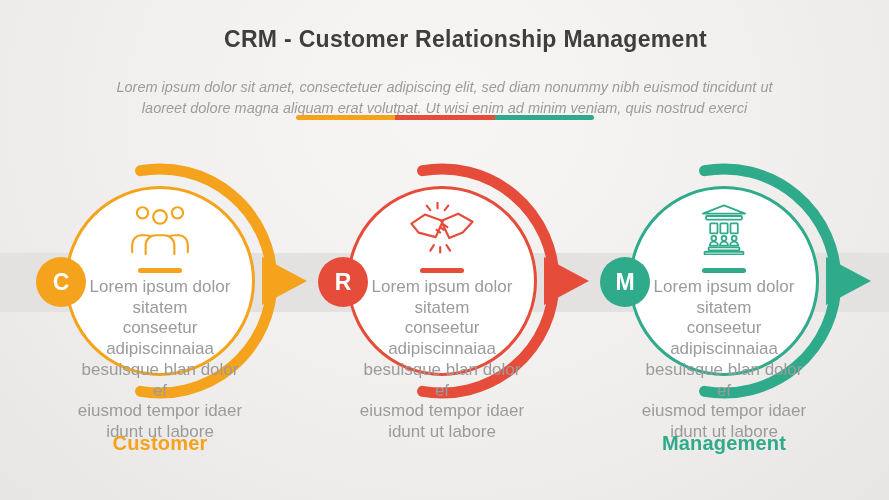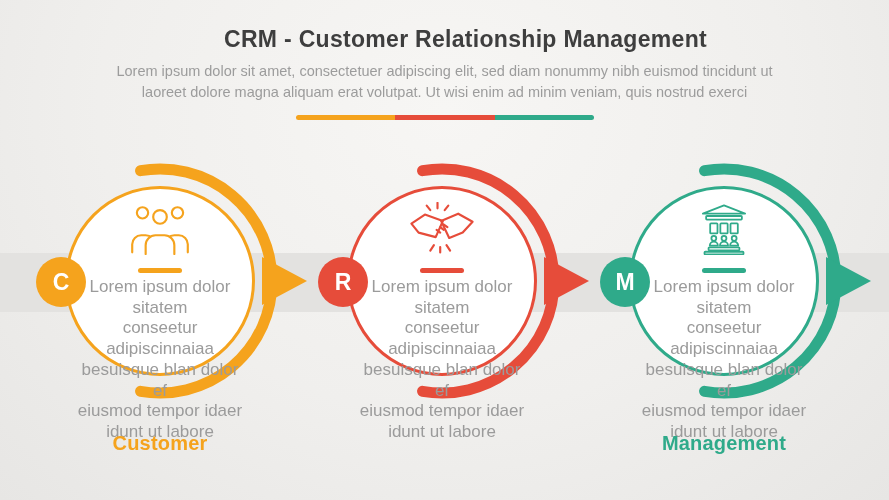--- a/index.html
+++ b/index.html
@@ -13,22 +13,23 @@
     background: radial-gradient(ellipse at 50% 22%, #f7f6f4 0%, #f0efed 55%, #e7e6e4 100%);
     overflow:hidden;
   }
 
   
   .header { position:absolute; top:26px; left:0; width:889px; text-align:center; }
   .title {
     font-size:23px; font-weight:700; color:#3e3e3e; letter-spacing:.3px;padding-left:42px;
   }
   .subtitle {
-    margin-top:8px; font-size:14.5px; line-height:1.42; color:#9c9c9c;
+    margin-top:24px; font-size:14.5px; line-height:1.42; color:#9c9c9c;
     white-space:pre-line;
+    font-style:italic;
   }
   .hdr-divider {
     position:absolute; top:115px; left:296px; width:298px; height:4.5px;
     display:flex;
   }
   .hdr-divider .seg { flex:1; background:var(--c); }
   .hdr-divider .seg:first-child { border-radius:3px 0 0 3px; }
   .hdr-divider .seg:last-child  { border-radius:0 3px 3px 0; }
 
   

